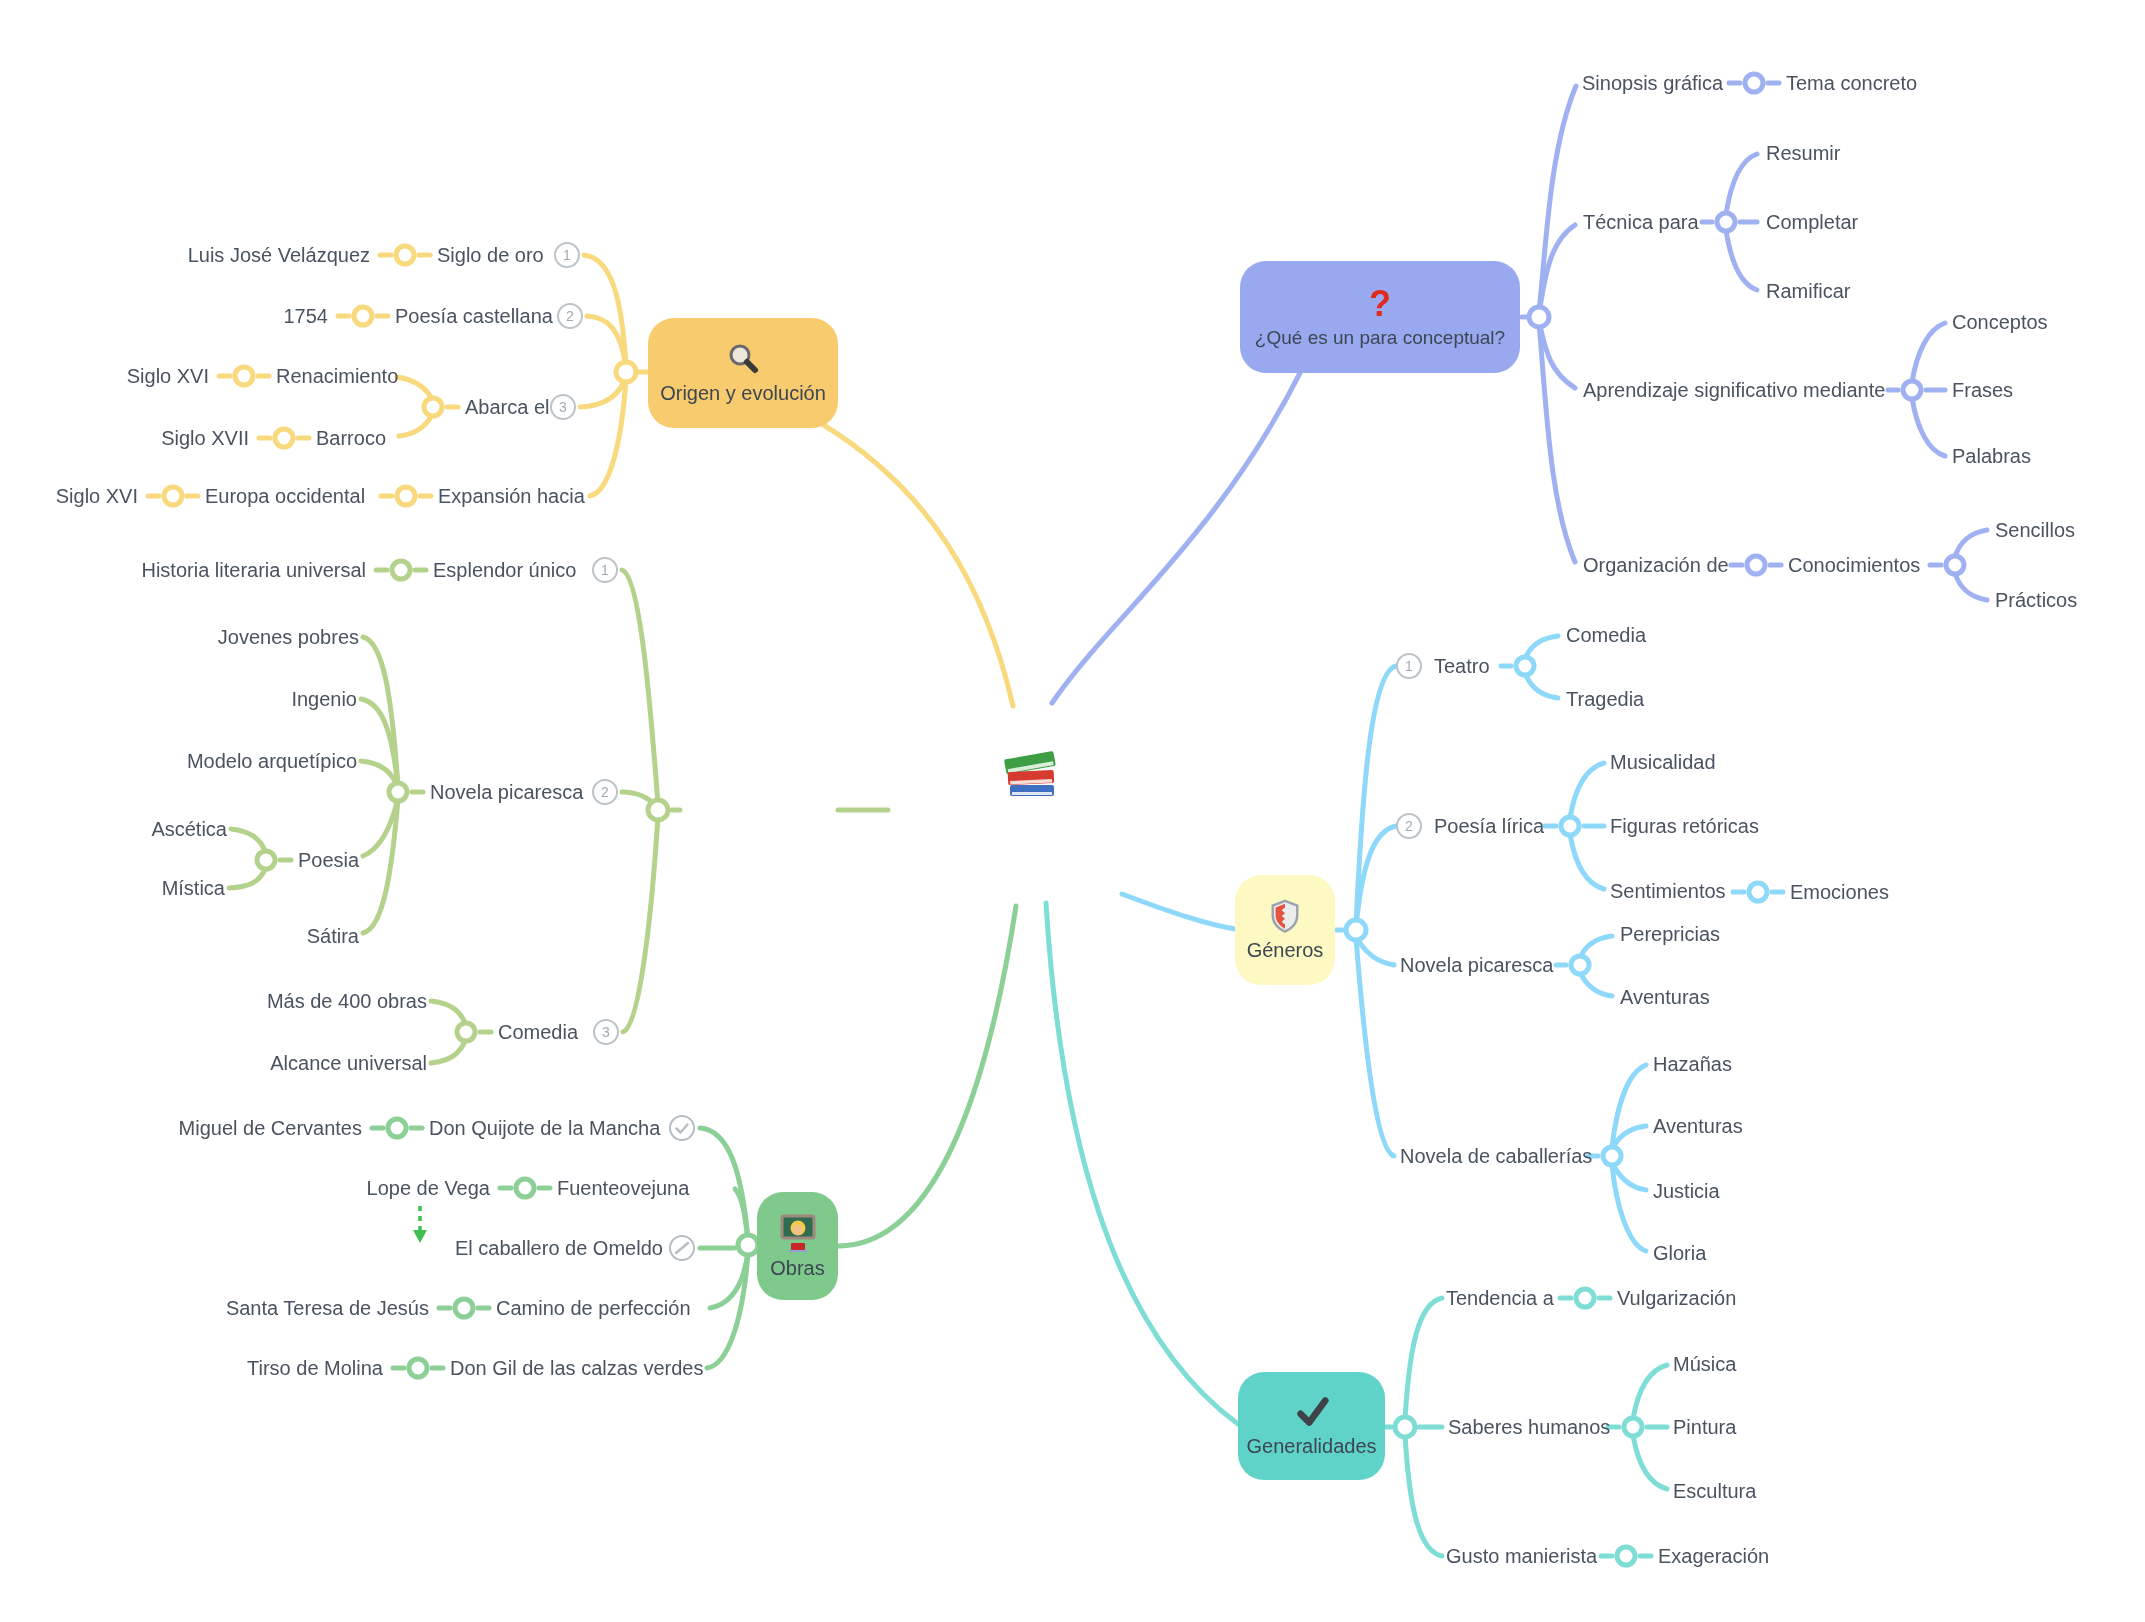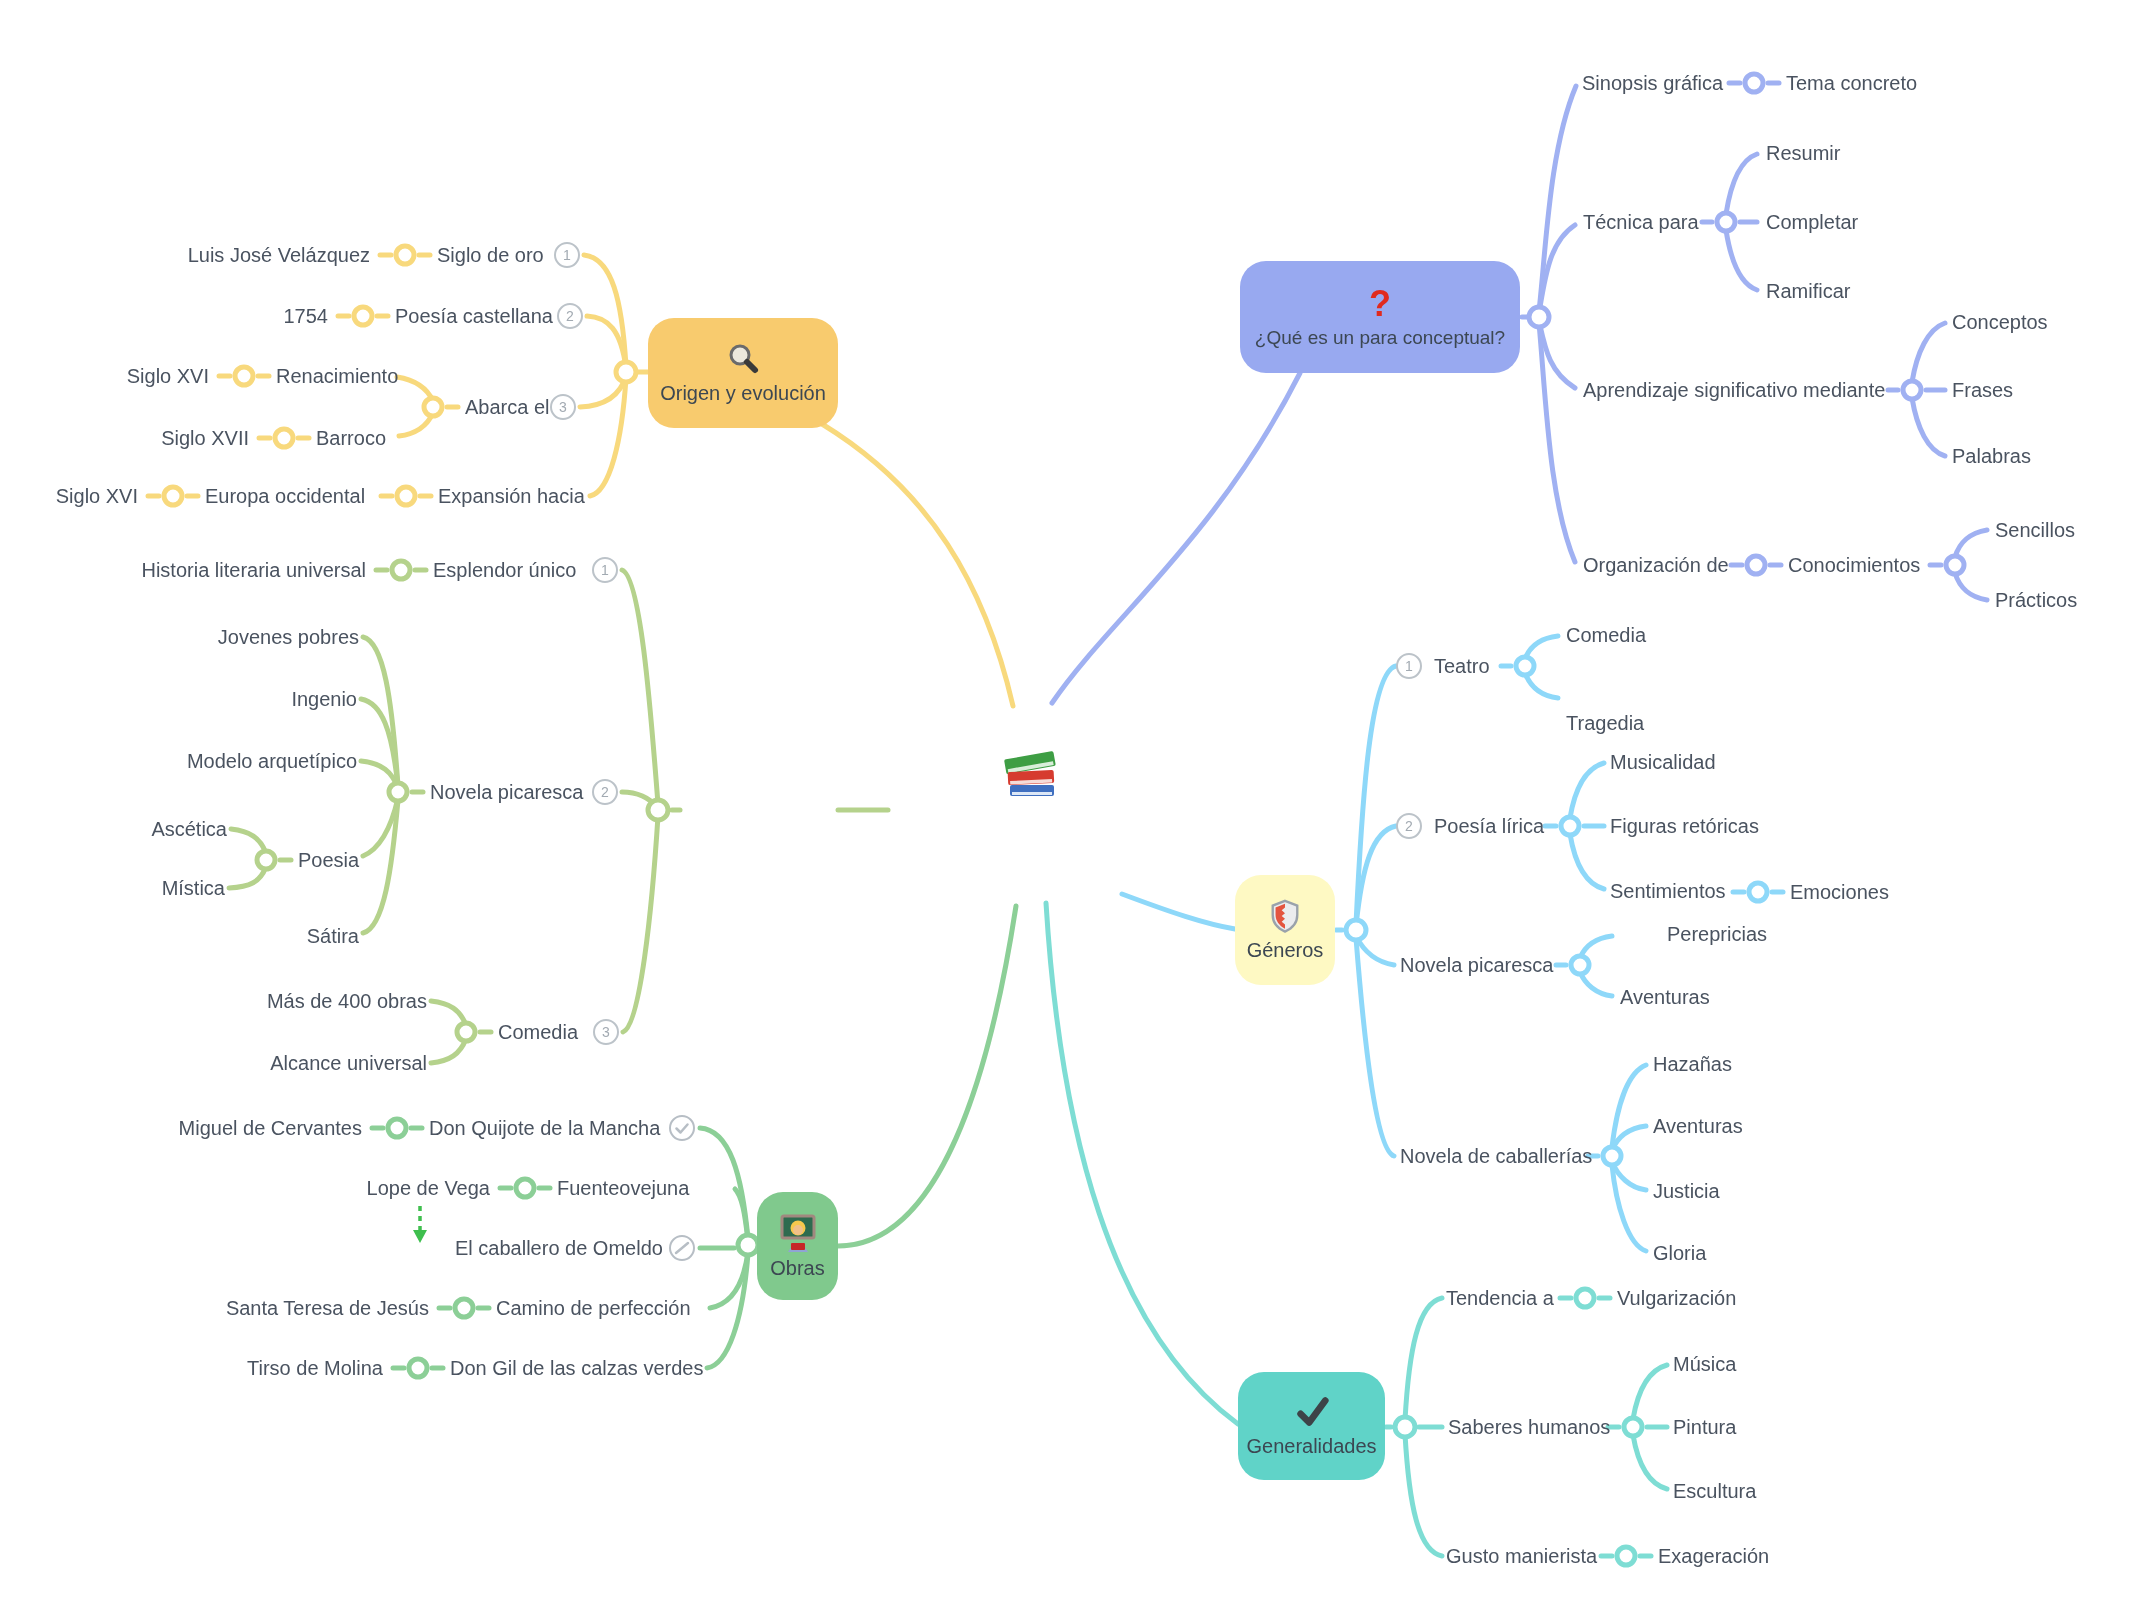--- a/index.html
+++ b/index.html
@@ -324,29 +324,29 @@
       </svg>
 </span>
 <span class="lbl ra" style="left:429px;top:1308px;">Santa Teresa de Jesús</span>
 <span class="lbl" style="left:496px;top:1308px;">Camino de perfección</span>
 <span class="lbl ra" style="left:383px;top:1368px;">Tirso de Molina</span>
 <span class="lbl" style="left:450px;top:1368px;">Don Gil de las calzas verdes</span>
 
 <span class="badge" style="left:1409px;top:666px;">1</span>
 <span class="lbl" style="left:1434px;top:666px;">Teatro</span>
 <span class="lbl" style="left:1566px;top:635px;">Comedia</span>
-<span class="lbl" style="left:1566px;top:699px;margin-top:24px;">Tragedia</span>
+<span class="lbl" style="left:1566px;top:699px;">Tragedia</span>
 <span class="badge" style="left:1409px;top:826px;">2</span>
 <span class="lbl" style="left:1434px;top:826px;">Poesía lírica</span>
 <span class="lbl" style="left:1610px;top:762px;">Musicalidad</span>
 <span class="lbl" style="left:1610px;top:826px;">Figuras retóricas</span>
 <span class="lbl" style="left:1610px;top:891px;">Sentimientos</span>
 <span class="lbl" style="left:1790px;top:892px;">Emociones</span>
 <span class="lbl" style="left:1400px;top:965px;">Novela picaresca</span>
-<span class="lbl" style="left:1620px;top:934px;margin-left:47px;">Perepricias</span>
+<span class="lbl" style="left:1620px;top:934px;">Perepricias</span>
 <span class="lbl" style="left:1620px;top:997px;">Aventuras</span>
 <span class="lbl" style="left:1400px;top:1156px;">Novela de caballerías</span>
 <span class="lbl" style="left:1653px;top:1064px;">Hazañas</span>
 <span class="lbl" style="left:1653px;top:1126px;">Aventuras</span>
 <span class="lbl" style="left:1653px;top:1191px;">Justicia</span>
 <span class="lbl" style="left:1653px;top:1253px;">Gloria</span>
 
 <span class="lbl" style="left:1446px;top:1298px;">Tendencia a</span>
 <span class="lbl" style="left:1617px;top:1298px;">Vulgarización</span>
 <span class="lbl" style="left:1448px;top:1427px;">Saberes humanos</span>

